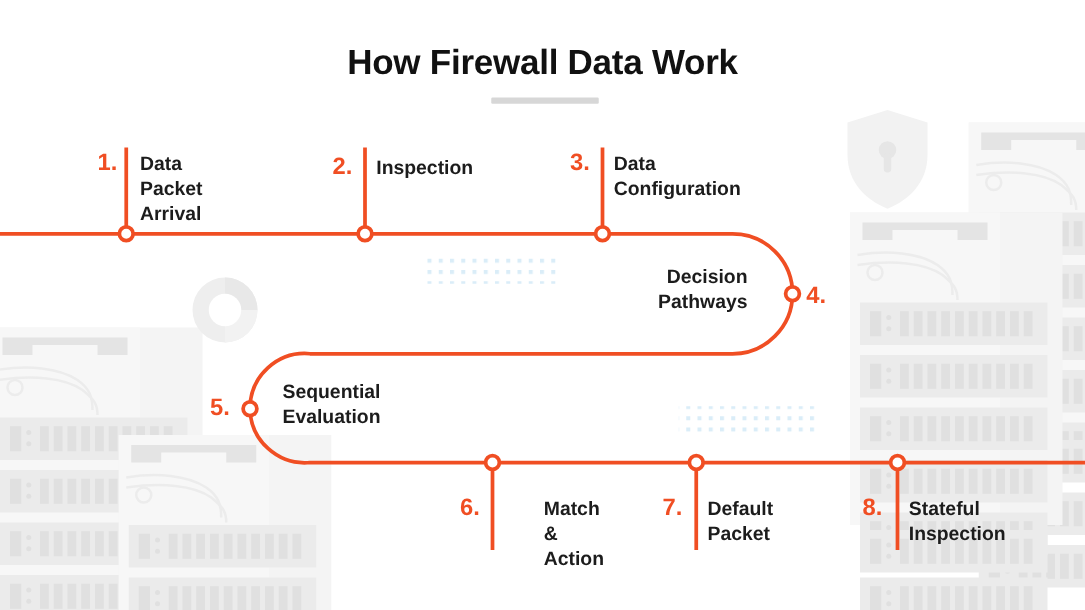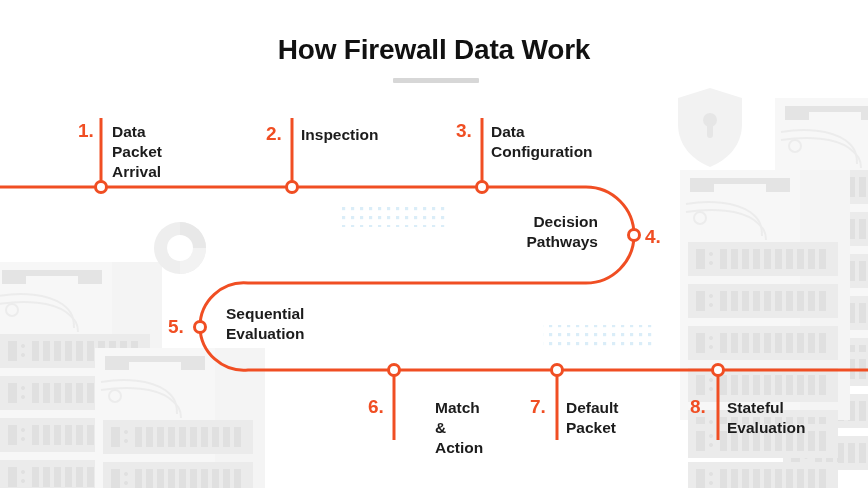--- a/index.html
+++ b/index.html
@@ -214,16 +214,16 @@
 Action</div>
   </div>
   <div class="step">
     <div id="s7-num" class="step-num">7.</div>
     <div id="s7-lab" class="step-label">Default
 Packet</div>
   </div>
   <div class="step">
     <div id="s8-num" class="step-num">8.</div>
     <div id="s8-lab" class="step-label">Stateful
-Evaluation</div>
+Inspection</div>
   </div>
 
 </div>
 
 </body></html>

